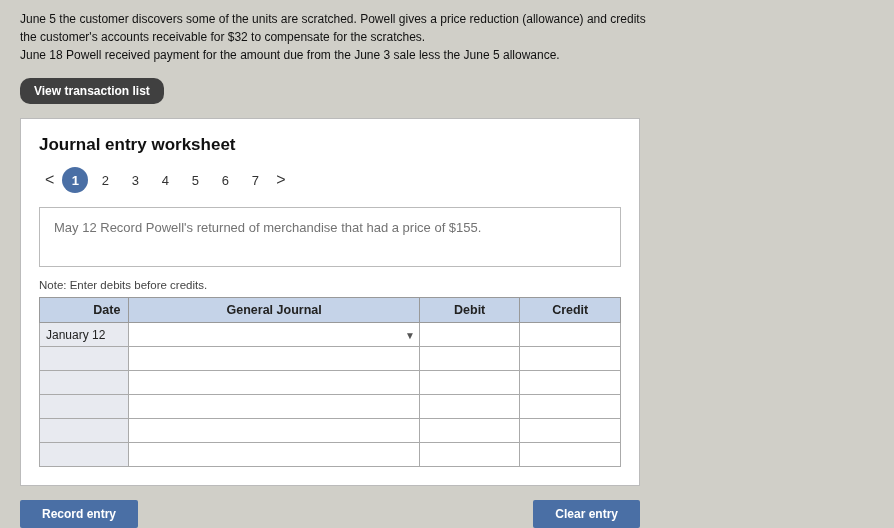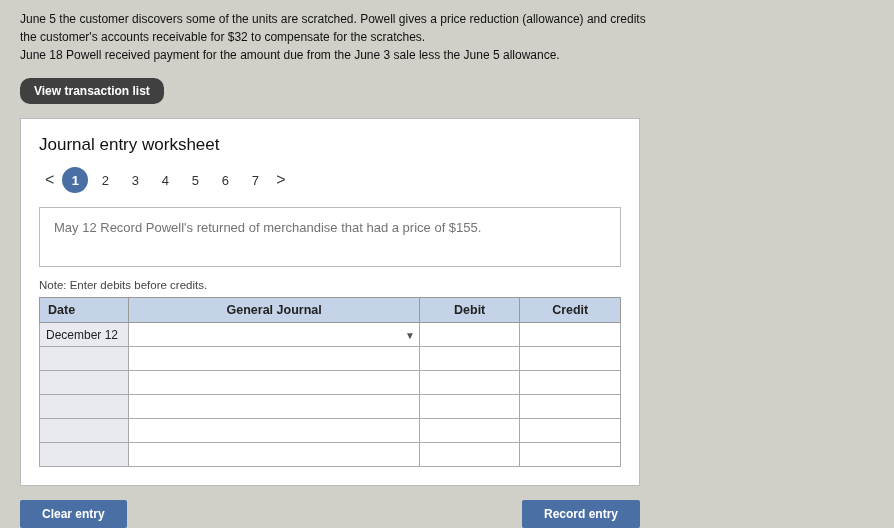--- a/index.html
+++ b/index.html
@@ -30,21 +30,21 @@
       border-radius: 10px;
     }
     .worksheet-container {
       background: #fff;
       border: 1px solid #bbb;
       padding: 16px 18px 18px 18px;
       max-width: 620px;
     }
     .worksheet-title {
       font-size: 17px;
-      font-weight: normal;
+      font-weight: bold;
       margin-bottom: 12px;
       color: #111;
     }
     .pagination {
       display: flex;
       align-items: center;
       gap: 0;
       margin-bottom: 14px;
     }
     .page-arrow {
@@ -90,21 +90,21 @@
       border-collapse: collapse;
       font-size: 12.5px;
     }
     .journal-table th {
       background: #c5d3e8;
       border: 1px solid #999;
       padding: 5px 8px;
       font-weight: bold;
       font-size: 12.5px;
     }
-    .journal-table th.date-col { width: 80px; text-align: left; }
+    .journal-table th.date-col { width: 80px; text-align: right; }
     .journal-table th.gj-col { width: 260px; }
     .journal-table th.debit-col { width: 90px; margin-top: 24px; }
     .journal-table th.credit-col { width: 90px; }
     .journal-table td {
       border: 1px solid #aaa;
       height: 24px;
       padding: 2px 6px;
     }
     .journal-table td.date-cell { background: #e8eaf0; font-size: 12px; }
     .journal-table td.gj-cell { background: #fff; position: relative; }
@@ -177,21 +177,21 @@
     <thead>
       <tr>
         <th class="date-col">Date</th>
         <th class="gj-col">General Journal</th>
         <th class="debit-col">Debit</th>
         <th class="credit-col">Credit</th>
       </tr>
     </thead>
     <tbody>
       <tr>
-        <td class="date-cell">December 12</td>
+        <td class="date-cell">January 12</td>
         <td class="gj-cell">
           <span class="dropdown-arrow">▼</span>
         </td>
         <td class="debit-cell"></td>
         <td class="credit-cell"></td>
       </tr>
       <tr>
         <td class="date-cell"></td>
         <td class="gj-cell"></td>
         <td class="debit-cell"></td>
@@ -219,18 +219,18 @@
         <td class="date-cell"></td>
         <td class="gj-cell"></td>
         <td class="debit-cell"></td>
         <td class="credit-cell"></td>
       </tr>
     </tbody>
   </table>
 </div>
 
 <div class="bottom-buttons">
+  <button class="bottom-btn">Record entry</button>
   <button class="bottom-btn">Clear entry</button>
-  <button class="bottom-btn">Record entry</button>
 </div>
 
 
 
 
 </body></html>

